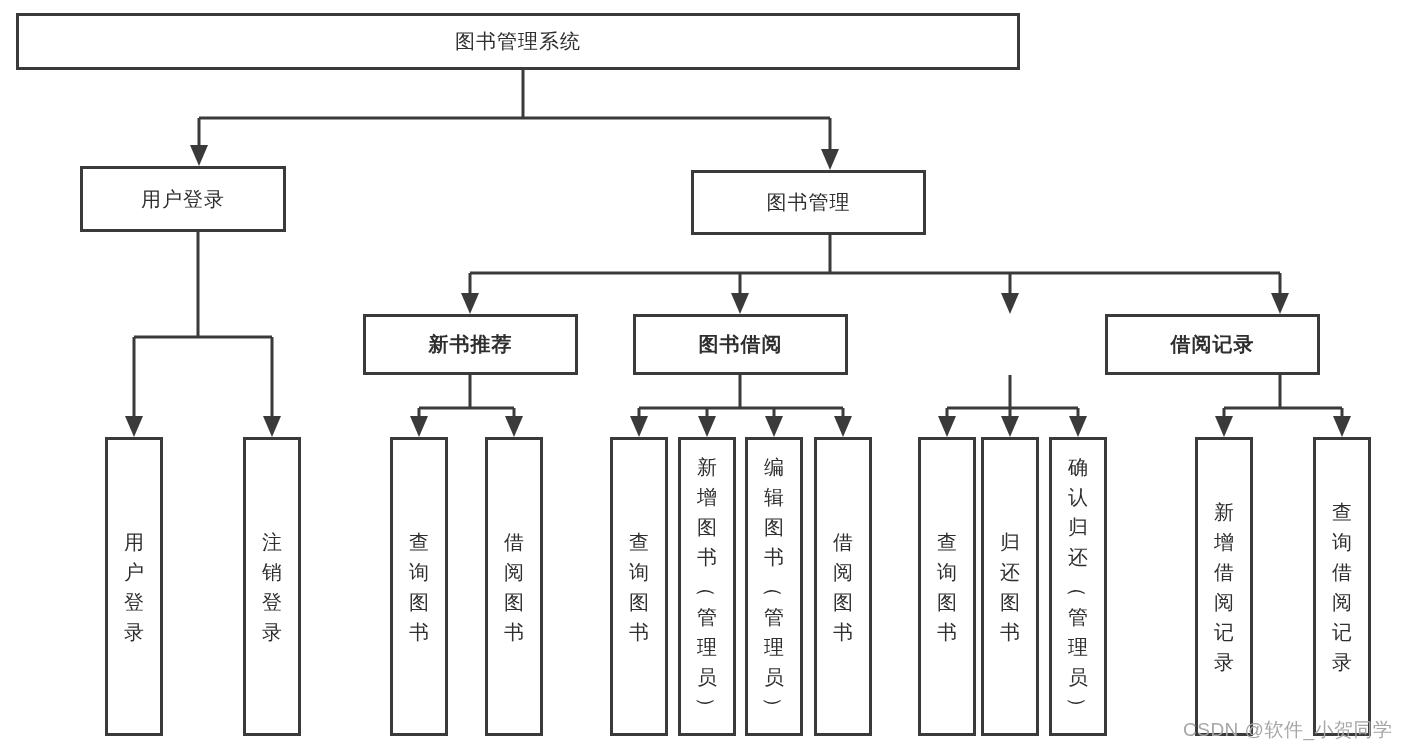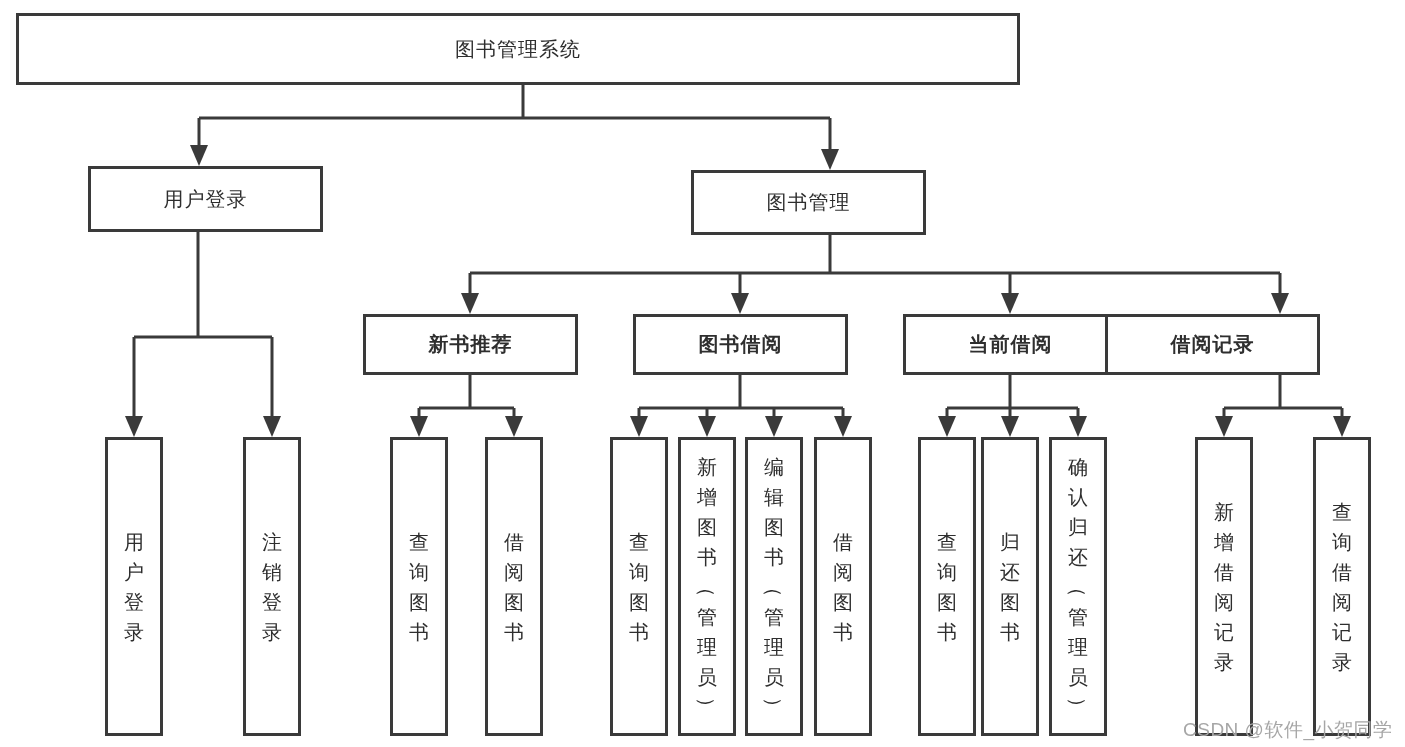--- a/index.html
+++ b/index.html
@@ -84,39 +84,36 @@
       <path class="arrow" d="M1078,437 L1069,416 L1087,416 Z"></path>
     </g>
 
     <g>
       <path class="ln" d="M1280,375 V408 M1224,408 H1342 M1224,408 V417 M1342,408 V417"></path>
       <path class="arrow" d="M1224,437 L1215,416 L1233,416 Z"></path>
       <path class="arrow" d="M1342,437 L1333,416 L1351,416 Z"></path>
     </g>
   </svg>
 
-  <div class="box" style="left:16px;top:13px;width:1004px;height:72px;">
+  <div class="box" style="left:16px;top:13px;width:1004px;height:57px;">
     <span class="hlabel">图书管理系统</span>
   </div>
 
-  <div class="box" style="left:80px;top:166px;width:235px;height:66px;margin-left:8px;">
+  <div class="box" style="left:80px;top:166px;width:206px;height:66px;">
     <span class="hlabel">用户登录</span>
   </div>
   <div class="box" style="left:691px;top:170px;width:235px;height:65px;">
     <span class="hlabel">图书管理</span>
   </div>
 
   <div class="box l3" style="left:363px;">
     <span class="hlabel">新书推荐</span>
   </div>
   <div class="box l3" style="left:633px;text-align:center;">
     <span class="hlabel">图书借阅</span>
-  </div>
-  <div class="box l3" style="left:903px;">
-    <span class="hlabel">当前借阅</span>
   </div>
   <div class="box l3" style="left:1105px;">
     <span class="hlabel">借阅记录</span>
   </div>
 
   <div class="box leaf" style="left:105px;">
     <div class="vlabel">
         <span class="vch">用</span>
         <span class="vch">户</span>
         <span class="vch">登</span>

